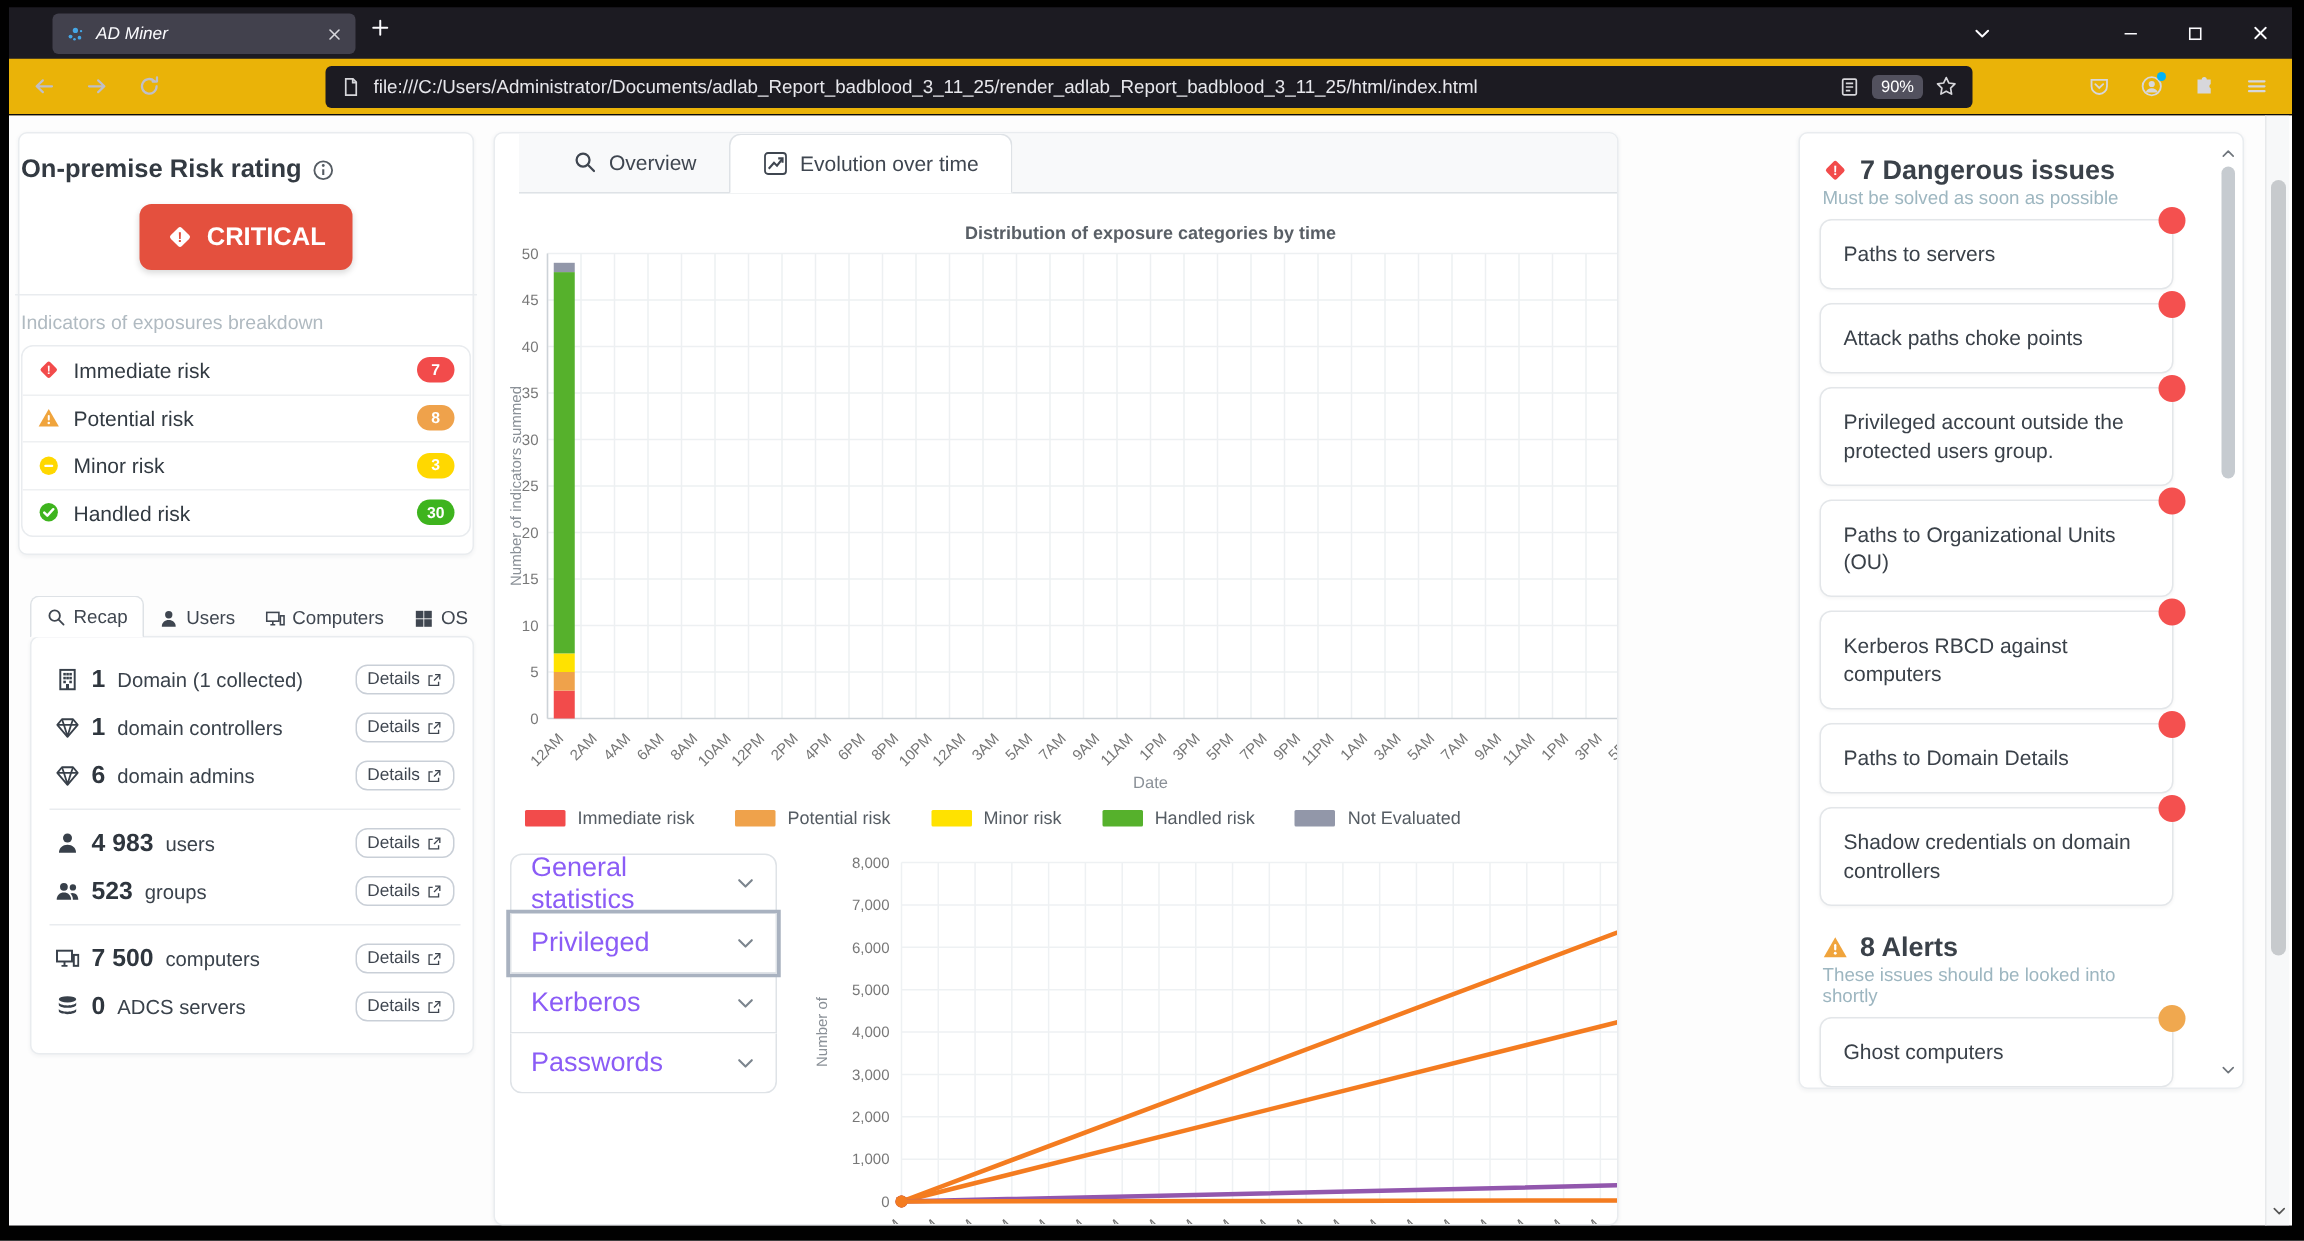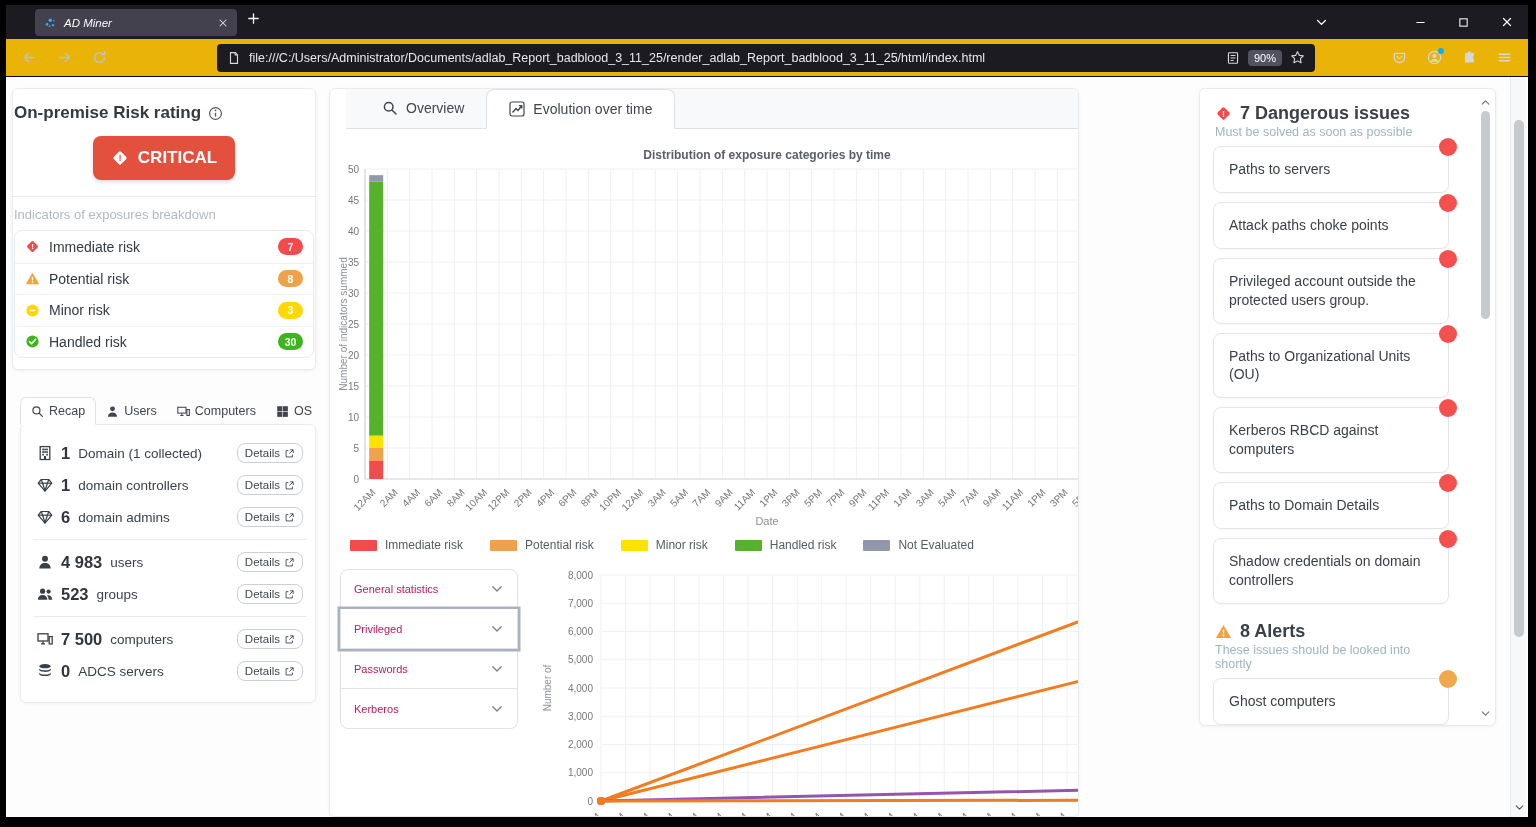--- a/index.html
+++ b/index.html
@@ -37,40 +37,40 @@
   .critical-btn { display:flex; align-items:center; gap:9px; margin:13px auto 0; border:none; background:#e4503e; color:#fff; font-family:inherit; font-size:17px; font-weight:bold; padding:12px 18px; border-radius:8px; box-shadow:0 2px 4px rgba(0,0,0,.15); cursor:pointer; }
   .risk-divider { border:none; border-top:1px solid #e9ecef; margin:16px -4px 10px; }
   .muted-title { font-size:13px; color:#b0bac1; margin-bottom:8px; }
   .risk-list { border:1px solid #e9ecef; border-radius:8px; overflow:hidden; }
   .risk-row { display:flex; align-items:center; gap:9px; height:31.5px; padding:0 10px; border-top:1px solid #eef0f2; font-size:14px; color:#323a42; }
   .risk-row:first-child { border-top:none; }
   .risk-badge { margin-left:auto; min-width:25px; height:17px; border-radius:9px; color:#fff; font-size:10.5px; font-weight:bold; display:flex; align-items:center; justify-content:center; padding:0 6px; }
 
   
   .recap-tabs { position:absolute; left:14px; top:320px; display:flex; z-index:2; }
-  .recap-tab { display:flex; align-items:center; gap:5px; font-size:12.5px; color:#3f4650; padding:6px 10px; height:28px; cursor:pointer; }
+  .recap-tab { display:flex; align-items:flex-end; gap:5px; font-size:12.5px; color:#3f4650; padding:6px 10px; height:28px; cursor:pointer; }
   .recap-tab.active { background:#fff; border:1px solid #dee2e6; border-bottom:1px solid #fff; border-radius:6px 6px 0 0; }
   .recap-body { position:absolute; left:14px; top:347px; width:296px; height:279px; padding:12px 12px 0 16px; }
   .recap-row { display:flex; align-items:center; gap:8px; height:32px; }
   .recap-row .val { font-size:16.5px; font-weight:bold; color:#2f363e; }
   .recap-row .lbl { font-size:13.5px; color:#3a424b; }
   .details-btn { margin-left:auto; display:flex; align-items:center; gap:4px; font-family:inherit; font-size:11.5px; color:#3f4650; background:#fff; border:1px solid #c9cfd7; border-radius:8px; padding:3px 7px; cursor:pointer; }
   .recap-div { border:none; border-top:1px solid #e9ecef; margin:6px -4px; }
 
   
   .center-panel { position:absolute; left:323px; top:11px; width:750px; height:729px; overflow:hidden;padding-left:16px; }
   .main-tabs { height:40px; background:#f8f9fa; border-bottom:1px solid #dee2e6; display:flex; align-items:flex-end; padding-left:14px; }
   .main-tab { display:flex; align-items:center; gap:8px; font-size:14px; color:#3f4650; padding:10px 22px; height:40px; cursor:pointer; }
   .main-tab.active { background:#fff; border:1px solid #dee2e6; border-bottom:1px solid #fff; border-radius:8px 8px 0 0; margin-bottom:-1px; }
   #bar-chart { position:absolute; left:6px; top:48px; }
   #bar-legend { position:absolute; left:20px; top:449px; display:flex; gap:27px; }
   .legend-item { display:flex; align-items:center; gap:8px; font-size:12px; color:#555c63; cursor:pointer; }
   .legend-swatch { width:27px; height:11px; border-radius:1px; }
   .accordion { position:absolute; left:10px; top:480px; width:178px; }
-  .acc-item { position:relative; display:flex; align-items:center; justify-content:space-between; height:40px; padding:0 13px; background:#fff; border:1px solid #dfe3e7; border-top:none; font-size:11px; color:#be185d; cursor:pointer; }
+  .acc-item { position:relative; display:flex; align-items:center; justify-content:space-between; height:40px; padding:0 13px; background:#fff; border:1px solid #dfe3e7; border-top:none; font-size:18px; color:#8b5cf6; cursor:pointer; }
   .acc-item:first-child { border-top:1px solid #dfe3e7; border-radius:8px 8px 0 0; }
   .acc-item:last-child { border-radius:0 0 8px 8px; }
   .acc-item.selected { box-shadow:0 0 0 2.5px #a9b2c0; z-index:1; }
   .acc-item .icon { color:#7c858e; }
   #line-chart { position:absolute; left:205px; top:480px; }
 
   
   .issues { position:absolute; left:1193px; top:11px; width:297px; height:638px; padding:12px 46px 0 13px; overflow:hidden; }
   .issues-header { padding:2px 0 7px 2px; }
   .ih-row { display:flex; align-items:center; gap:8px; }
@@ -700,29 +700,29 @@
           </div>
           <div class="acc-item selected">
             <span>Privileged</span>
             <span class="icon">
               <svg viewBox="0 0 16 16" width="14" height="14" aria-hidden="true">
                 <path d="M3.2 5.5 L8 10.3 L12.8 5.5" fill="none" stroke="currentColor" stroke-width="1.6" stroke-linecap="round" stroke-linejoin="round"></path>
               </svg>
             </span>
           </div>
           <div class="acc-item">
-            <span>Passwords</span>
+            <span>Kerberos</span>
             <span class="icon">
               <svg viewBox="0 0 16 16" width="14" height="14" aria-hidden="true">
                 <path d="M3.2 5.5 L8 10.3 L12.8 5.5" fill="none" stroke="currentColor" stroke-width="1.6" stroke-linecap="round" stroke-linejoin="round"></path>
               </svg>
             </span>
           </div>
           <div class="acc-item">
-            <span>Kerberos</span>
+            <span>Passwords</span>
             <span class="icon">
               <svg viewBox="0 0 16 16" width="14" height="14" aria-hidden="true">
                 <path d="M3.2 5.5 L8 10.3 L12.8 5.5" fill="none" stroke="currentColor" stroke-width="1.6" stroke-linecap="round" stroke-linejoin="round"></path>
               </svg>
             </span>
           </div>
         </div>
       <svg id="line-chart" width="640" height="260" viewBox="0 0 640 260">
           <line x1="66" y1="6" x2="66" y2="232" stroke="#eef1f3"></line>
           <line x1="90.52173913043478" y1="6" x2="90.52173913043478" y2="232" stroke="#eef1f3"></line>

